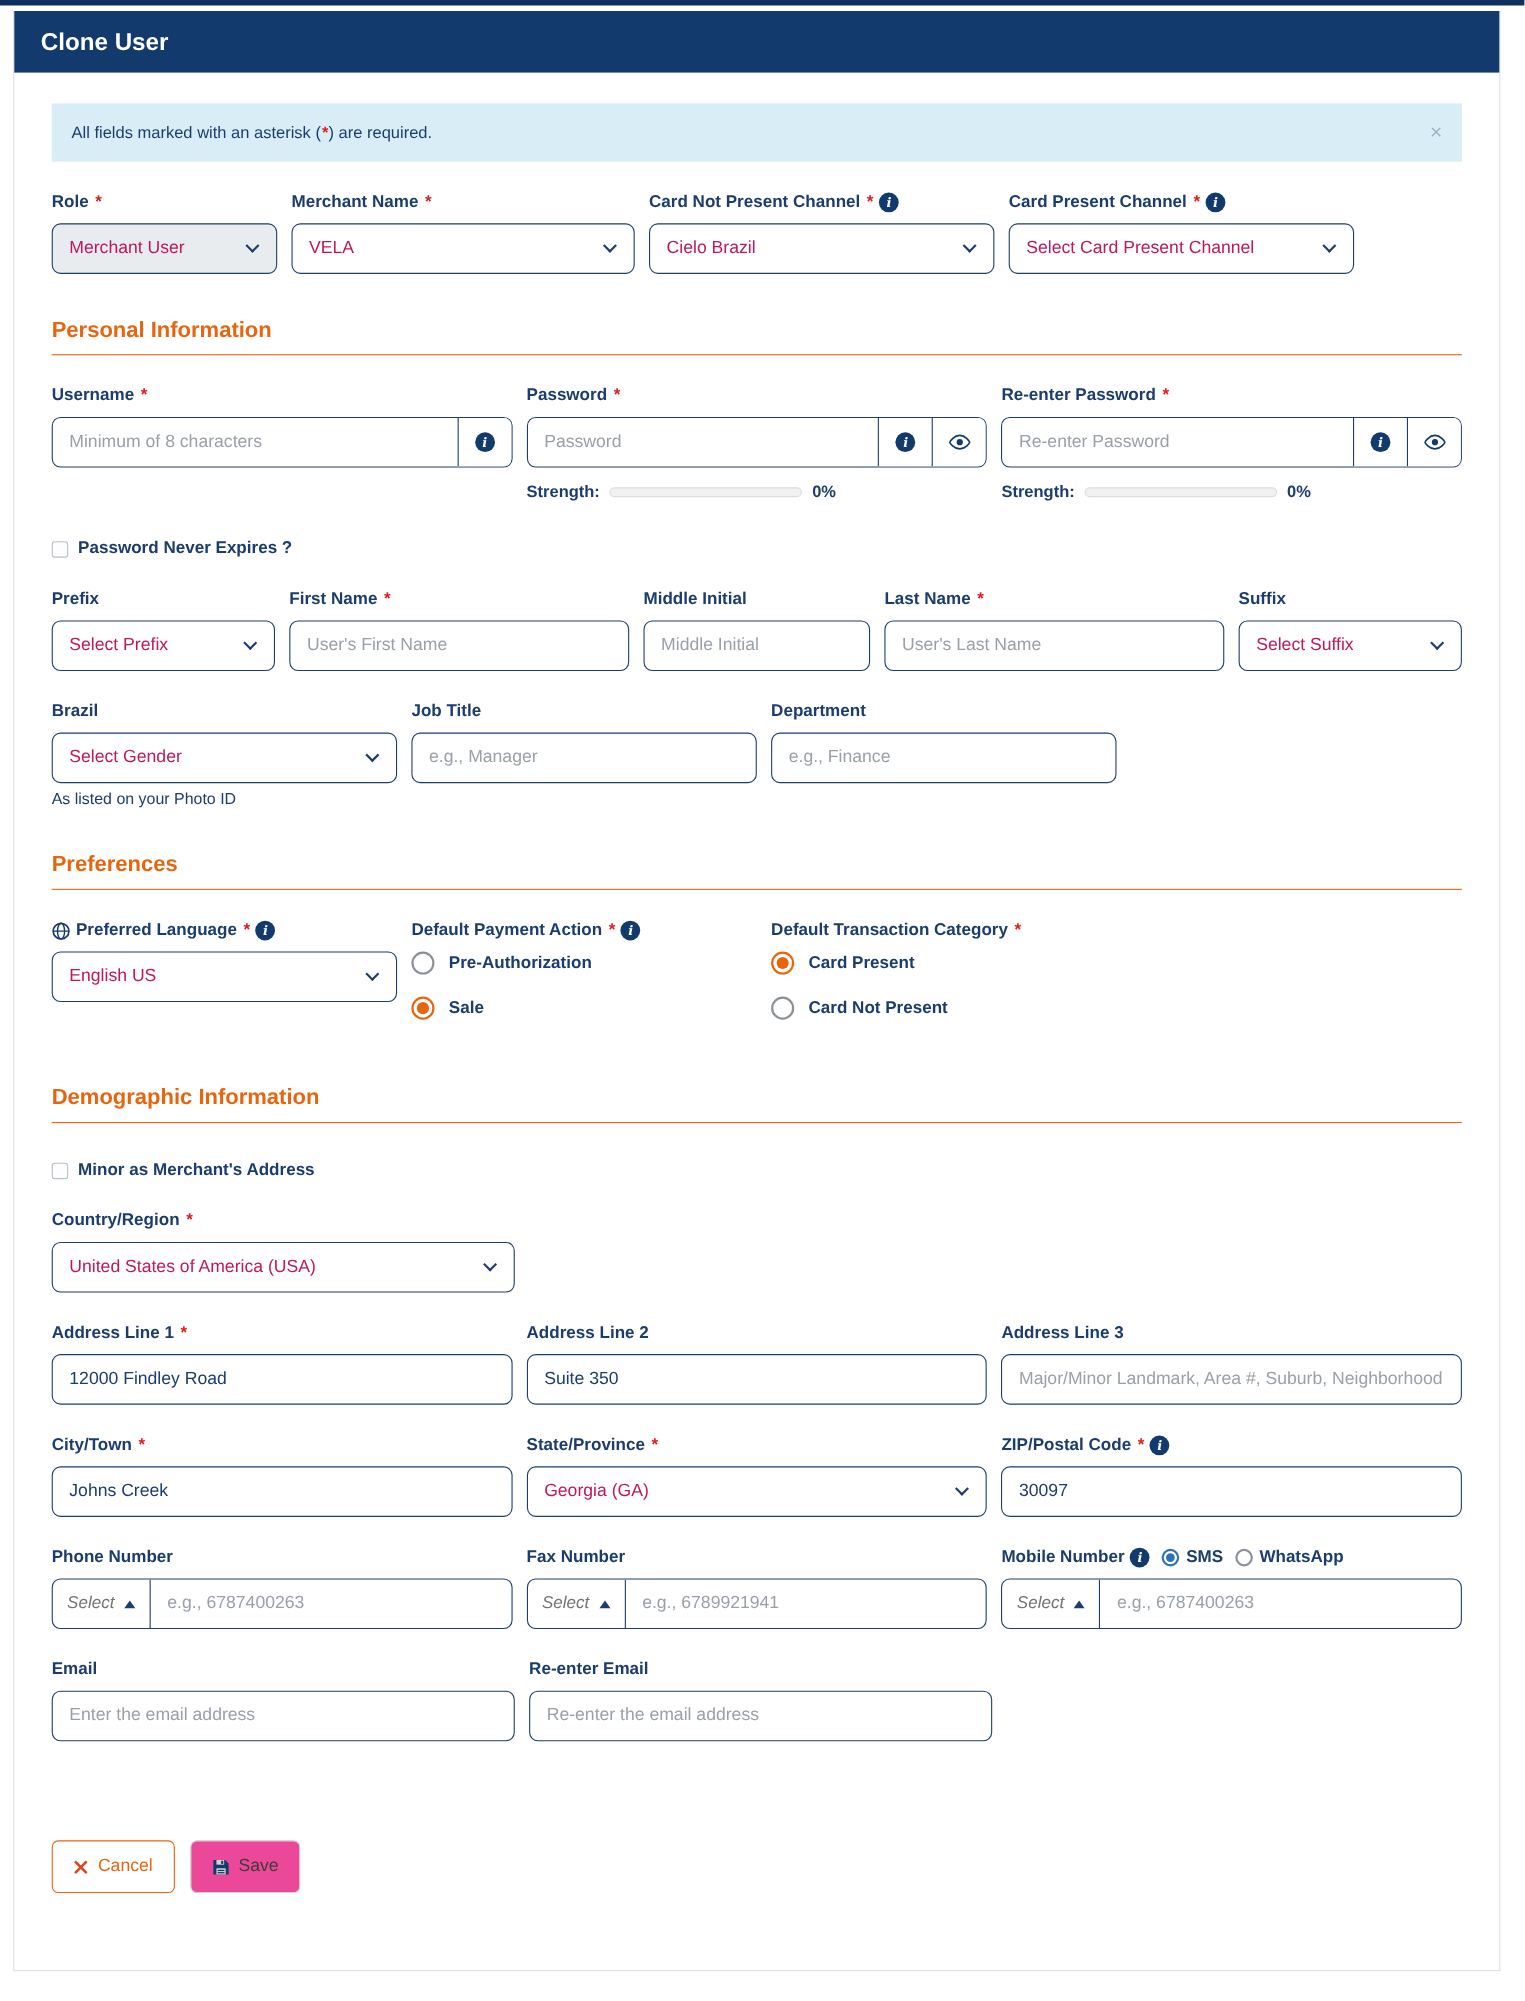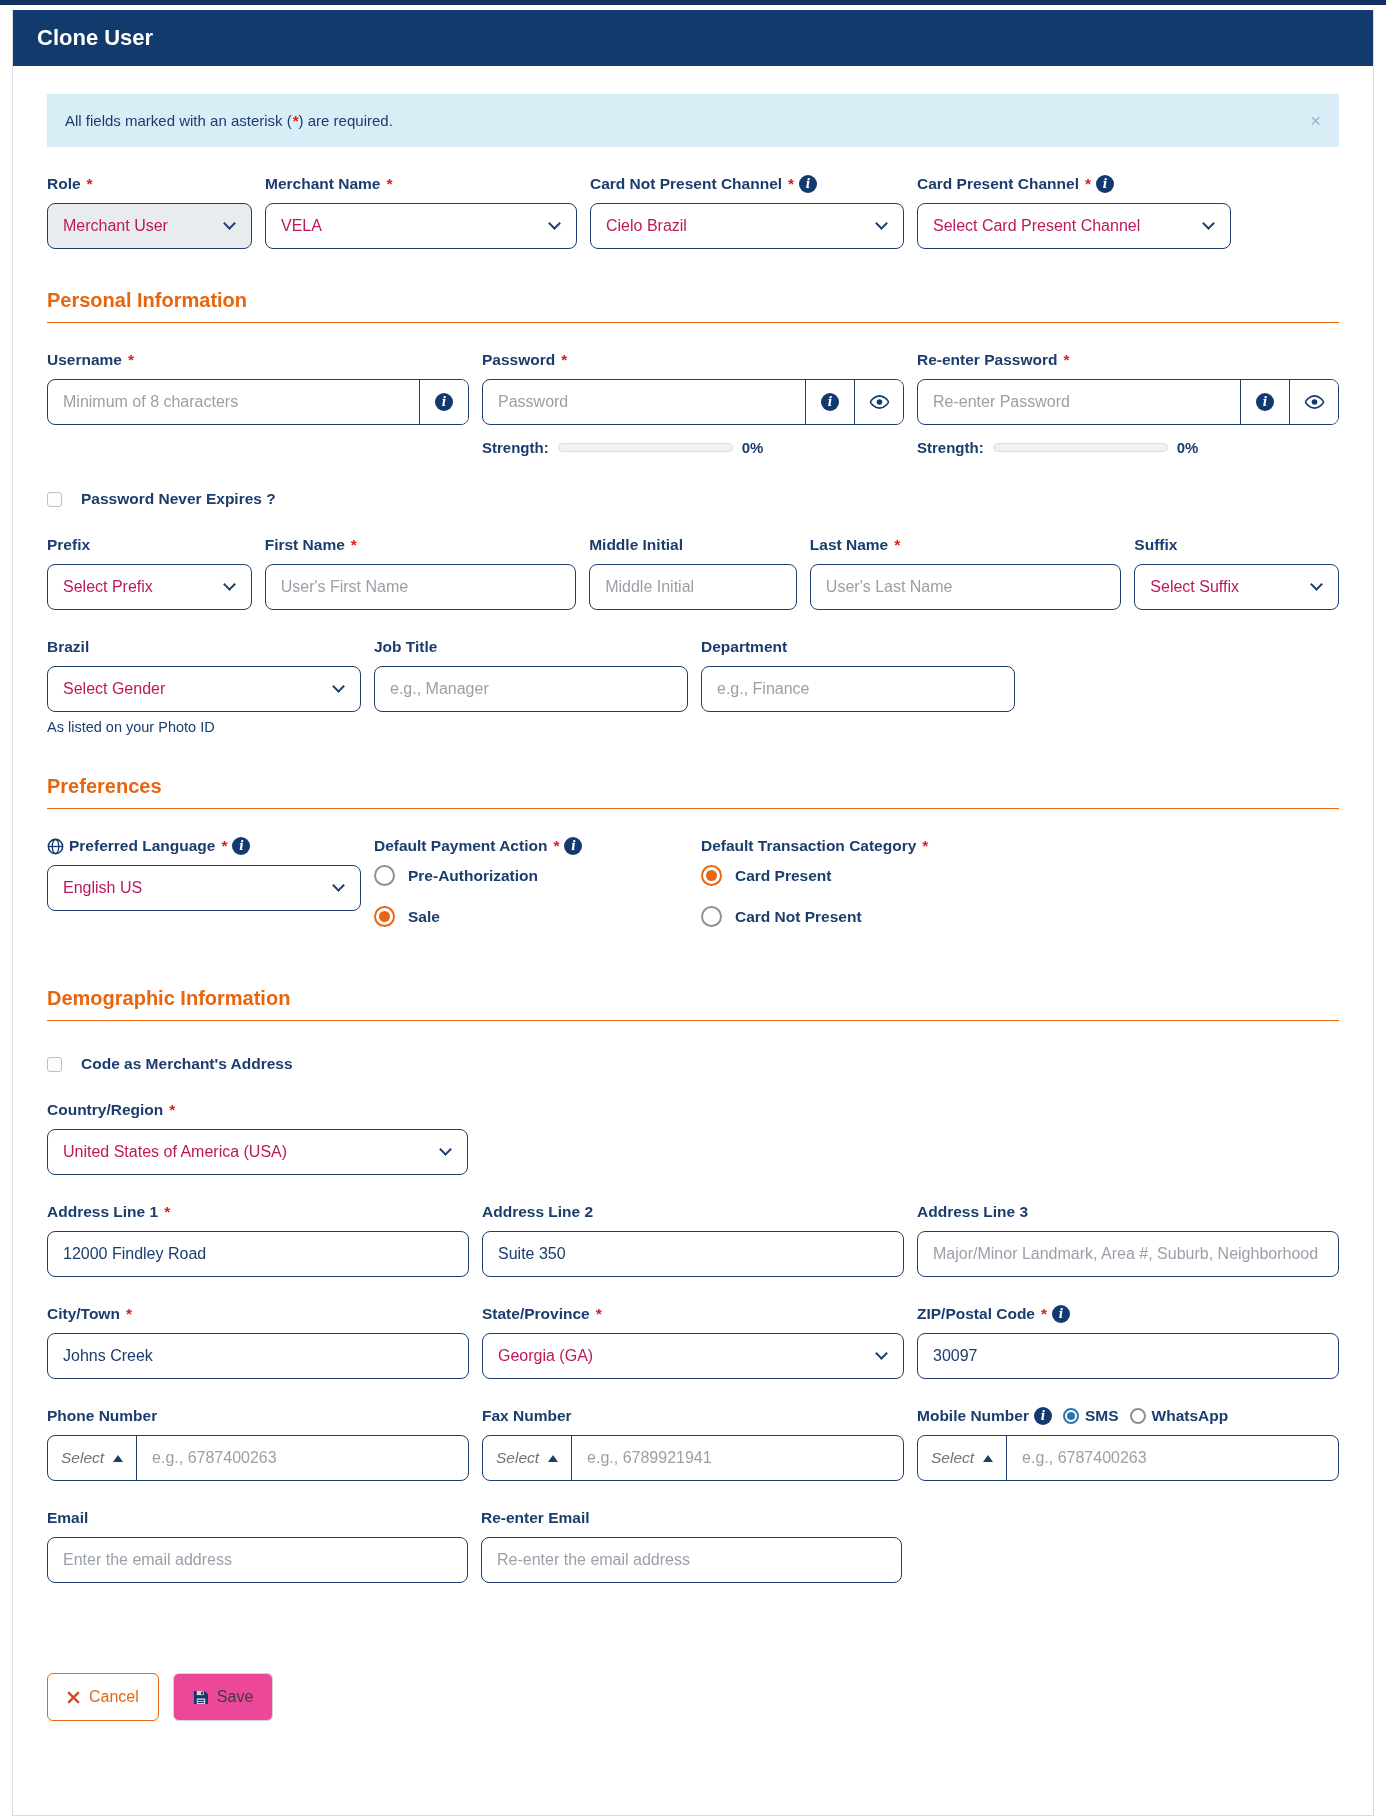--- a/index.html
+++ b/index.html
@@ -4,25 +4,25 @@
 <style>
   * { box-sizing: border-box; }
   html,body { margin:0; padding:0; background:#fff; }
   body {
     width:1386px; min-height:1819px;
     font-family:"Liberation Sans", sans-serif;
     color:#1b3d6e;
   }
   .top-strip { height:5px; background:#10315f; }
   .card {
-    margin:5px 12px 0 12px;
+    margin:5px 22px 0 12px;
     border:1px solid #d9dee5;
     border-top:none;
     background:#fff;
-    padding-bottom:94px;
+    padding-bottom:70px;
   }
   .card-header {
     background:#123a6d; color:#fff;
     padding:15px 24px; font-size:22px; font-weight:bold;
   }
   .card-body { padding:0 34px; }
 
   .banner {
     margin-top:28px;
     background:#d9edf7;
@@ -86,21 +86,21 @@
   }
   .strength-row { margin-top:14px; }
   .strength { display:flex; align-items:center; gap:9px; font-size:15px; font-weight:bold; }
   .track {
     width:175px; height:9px; border-radius:5px;
     background:#f1f1f1; border:1px solid #ddd;
   }
   .pct { font-weight:bold; font-size:15px; }
 
   .check {
-    display:flex; align-items:center; gap:19px; cursor:pointer;
+    display:flex; align-items:center; gap:9px; cursor:pointer;
     font-weight:bold; font-size:15.5px; margin-top:34px;
   }
   .box {
     width:15px; height:15px; border:1px solid #b9c0c9; border-radius:3px; background:#fdfdfd;
   }
 
   .section {
     margin:40px 0 0 0; padding-bottom:10px;
     color:#e8650f; font-size:20px; font-weight:bold;
     border-bottom:1px solid #e8650f;
@@ -392,21 +392,21 @@
           <span class="radio"></span>
           <span>Card Not Present</span>
         </div>
       </div>
     </div>
 
     <h2 class="section">Demographic Information</h2>
 
     <label class="check">
       <span class="box"></span>
-      <span>Code as Merchant's Address</span>
+      <span>Minor as Merchant's Address</span>
     </label>
 
     <div class="row">
       <div class="field f-country">
         <div class="label">
             <span>Country/Region</span>
             <span class="req">*</span>
           </div>
         <div class="select">
           <span>United States of America (USA)</span>

